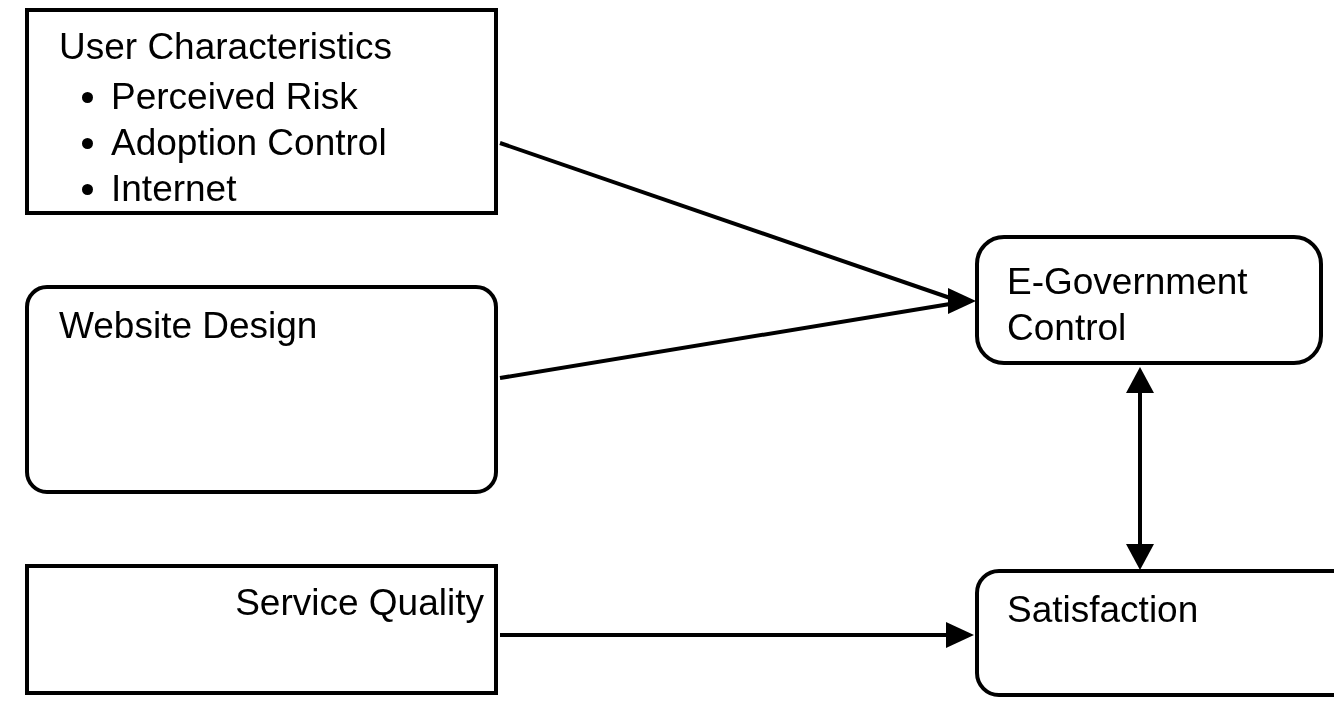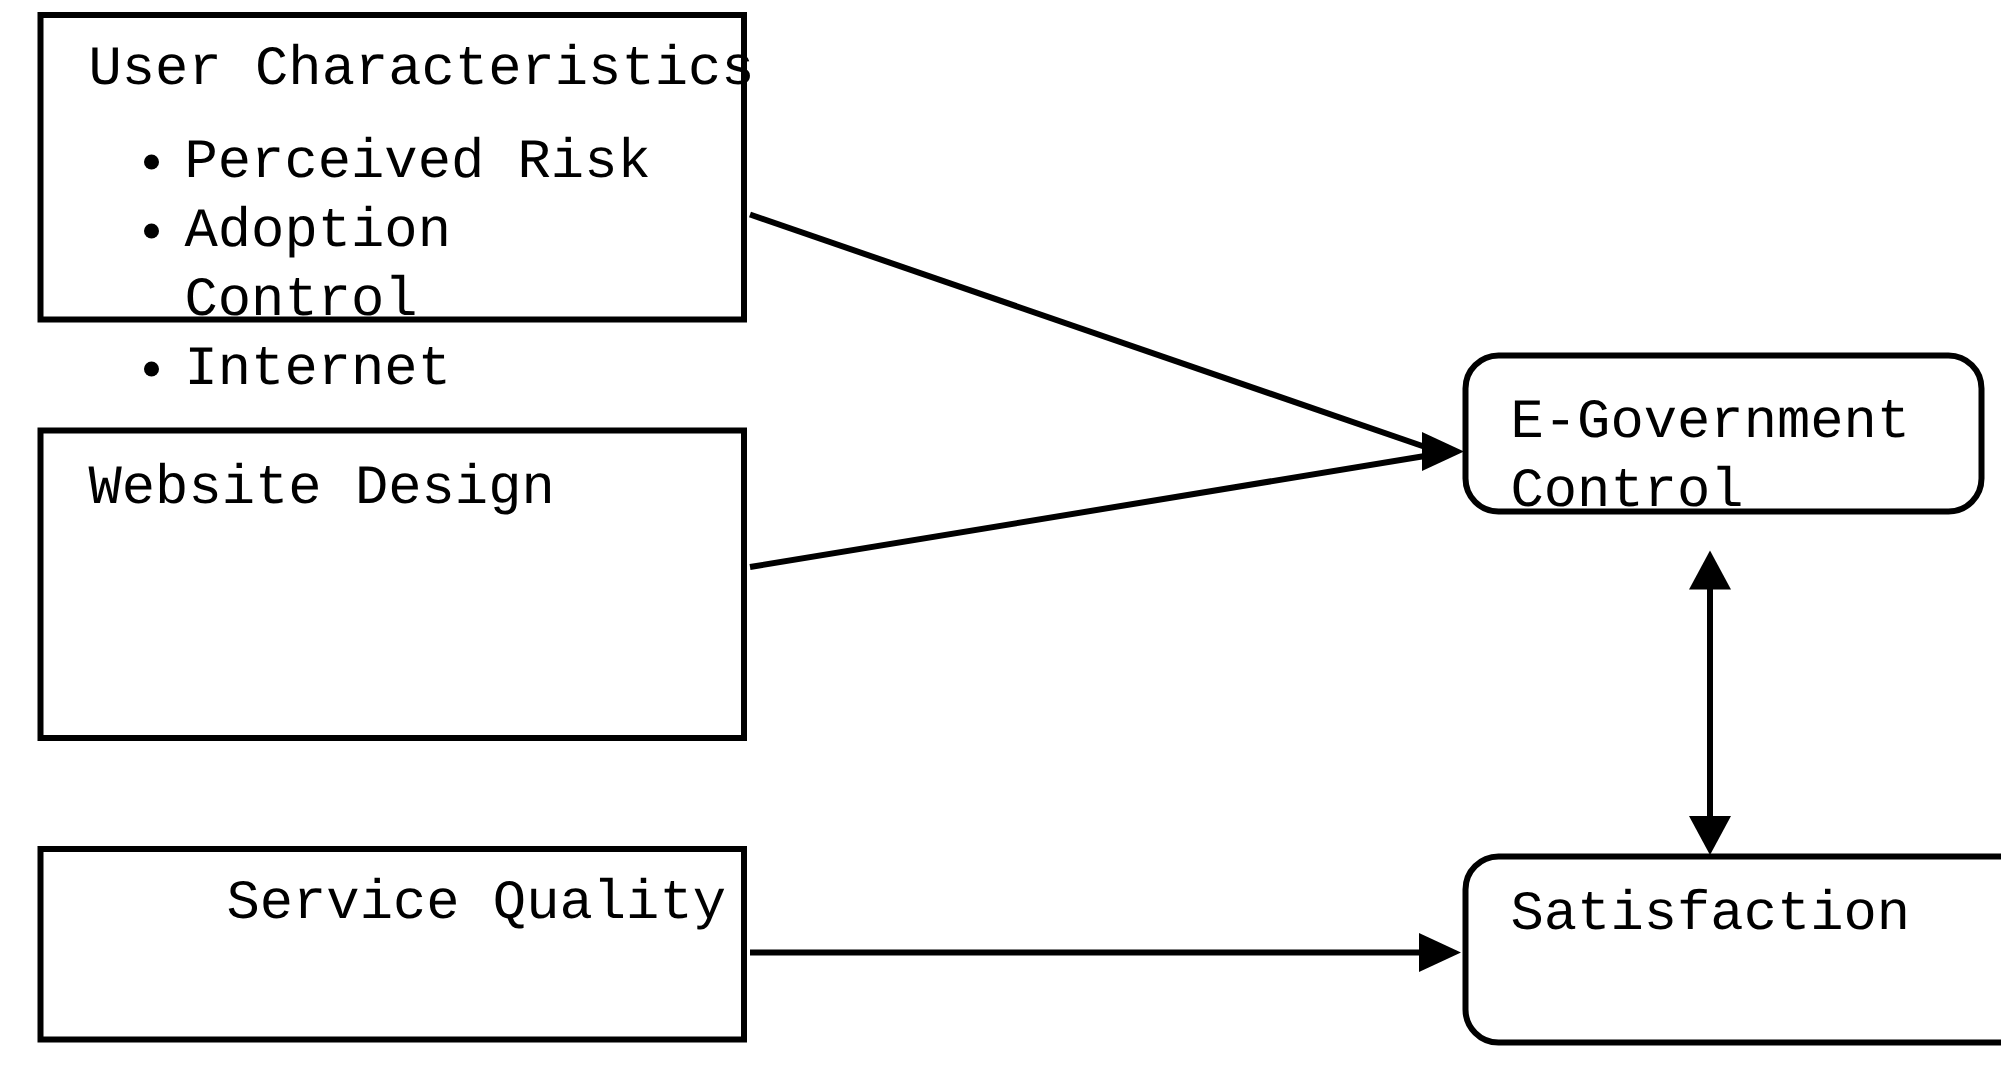--- a/index.html
+++ b/index.html
@@ -5,21 +5,21 @@
   html, body {
     margin: 0;
     padding: 0;
     background: #ffffff;
   }
   .canvas {
     position: relative;
     width: 1334px;
     height: 724px;
     background: #ffffff;
-    font-family: Liberation Mono, monospace;
+    font-family: Liberation Sans, sans-serif;
     color: #000000;
     overflow: hidden;
   }
   .arrows {
     position: absolute;
     left: 0;
     top: 0;
     width: 1334px;
     height: 724px;
     pointer-events: none;
@@ -31,33 +31,33 @@
     background: #ffffff;
     font-size: 37px;
     line-height: 46px;
   }
   .box.rect { border-radius: 0; }
   .box.round { border-radius: 24px; }
 
   .node-title { white-space: nowrap; }
 
   .bullets {
-    margin: 16px;
+    margin: 4px;
     padding: 0 0 0 48px;
     list-style: disc outside;
   }
   .bullets li { line-height: 46px; }
   .li-wrap { max-width: 272px; }
   .li-spread { word-spacing: 0.38em; }
 
   
   #box-user      { left: 25px;  top: 8px;   width: 473px; height: 207px; padding: 12px 10px 0 30px; }
-  #box-website   { left: 25px;  top: 285px; width: 473px; height: 209px; padding: 14px 10px 0 30px; }
+  #box-website   { left: 25px;  top: 285px; width: 473px; height: 209px; padding: 14px 10px 0 30px; border-radius: 22px; }
   #box-service   { left: 25px;  top: 564px; width: 473px; height: 131px; padding: 12px 10px 0 30px; text-align: right; }
-  #box-egov      { left: 975px; top: 235px; width: 348px; height: 108px; padding: 20px 10px 0 28px; }
+  #box-egov      { left: 975px; top: 235px; width: 348px; height: 130px; padding: 20px 10px 0 28px; border-radius: 29px; }
   #box-satisf    { left: 975px; top: 569px; width: 408px; height: 128px; padding: 14px 10px 0 28px; }
 </style>
 </head>
 <body>
 
 <div class="canvas">
 
   <svg class="arrows" viewBox="0 0 1334 724" xmlns="http://www.w3.org/2000/svg">
 
     <line x1="500" y1="143" x2="956" y2="300" stroke="#000000" stroke-width="4"></line>

